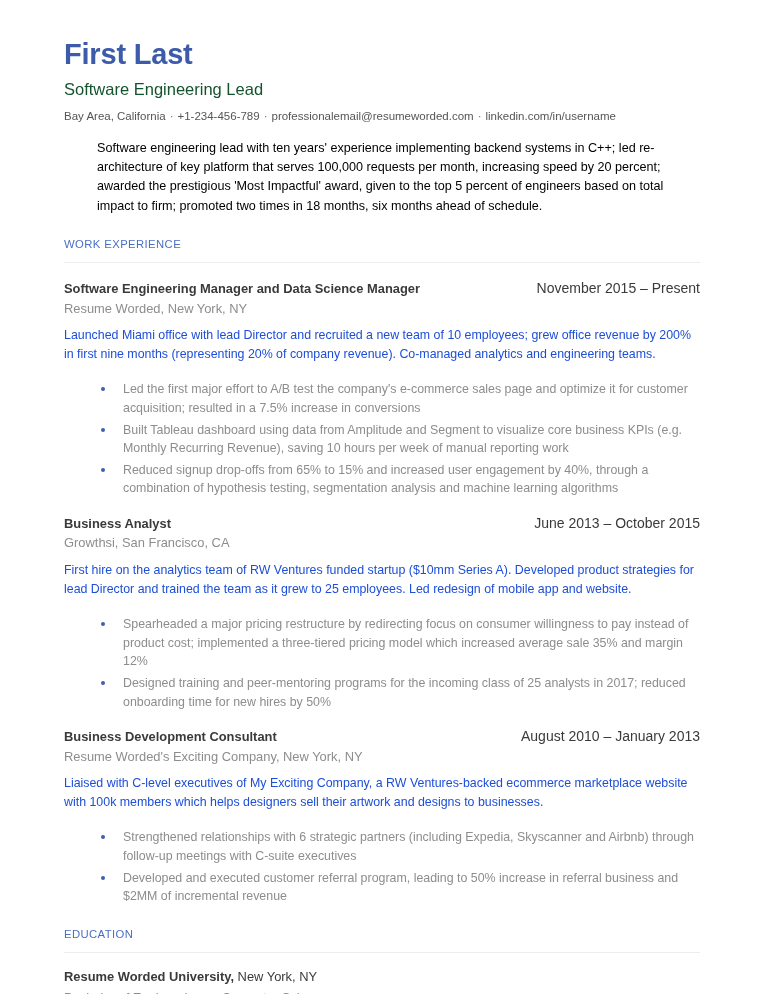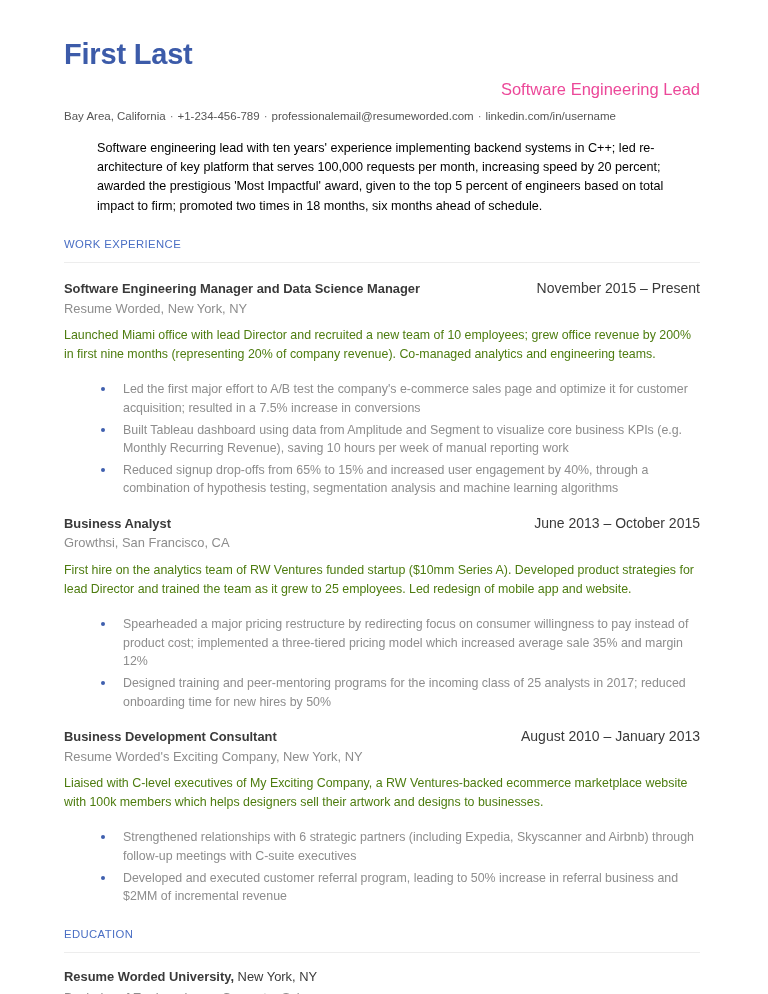--- a/index.html
+++ b/index.html
@@ -20,24 +20,23 @@
   .name {
     font-size:29px;
     font-weight:bold;
     color:#3c5ba9;
     letter-spacing:-0.2px;
     line-height:1.15;
     margin-top:8px;
   }
   .headline {
     font-size:16.5px;
-    color:#ec4899;
+    color:#14532d;
     margin-top:9px;
     line-height:1.2;
-    text-align:right;
   }
   .contact {
     font-size:11.5px;
     color:#555;
     margin-top:9px;
     line-height:1.3;
   }
   .contact .sep { padding:0 4px; color:#777; }
 
   .summary {
@@ -85,21 +84,21 @@
     padding-left:14px;
   }
   .job-company {
     font-size:12.9px;
     color:#8d8d8d;
     line-height:1.35;
     margin-top:2px;
   }
   .job-desc {
     font-size:12.4px;
-    color:#4d7c0f;
+    color:#1d4ed8;
     line-height:1.5;
     margin-top:9px;
     max-width:636px;
   }
 
   ul.bullets {
     list-style:none;
     margin-top:17px;
     padding-left:37px;
   }

